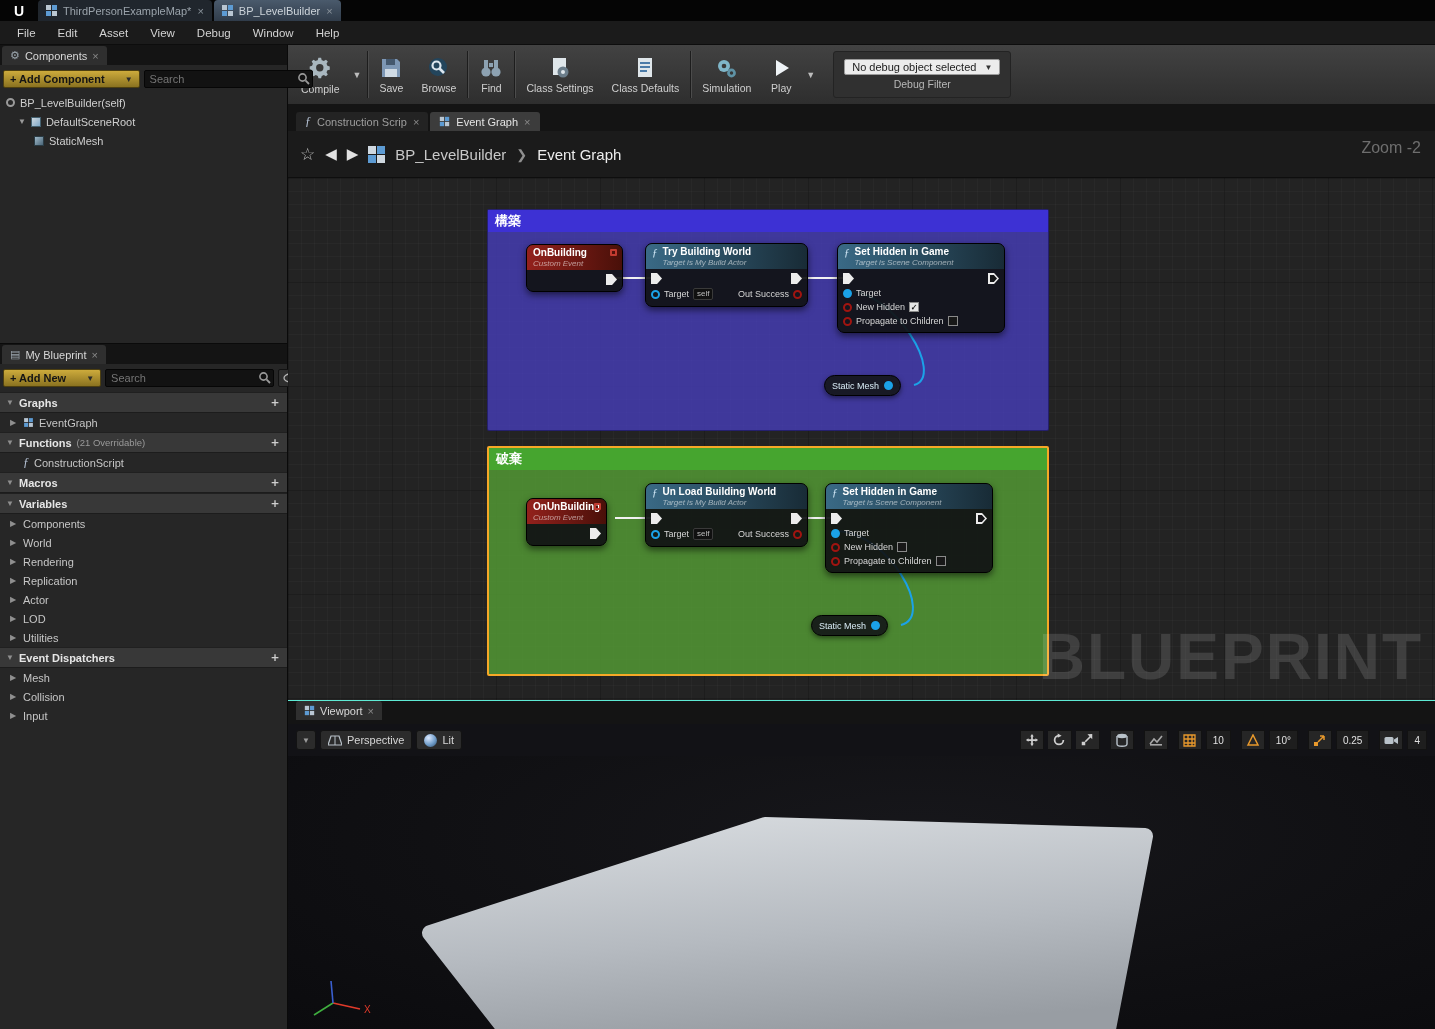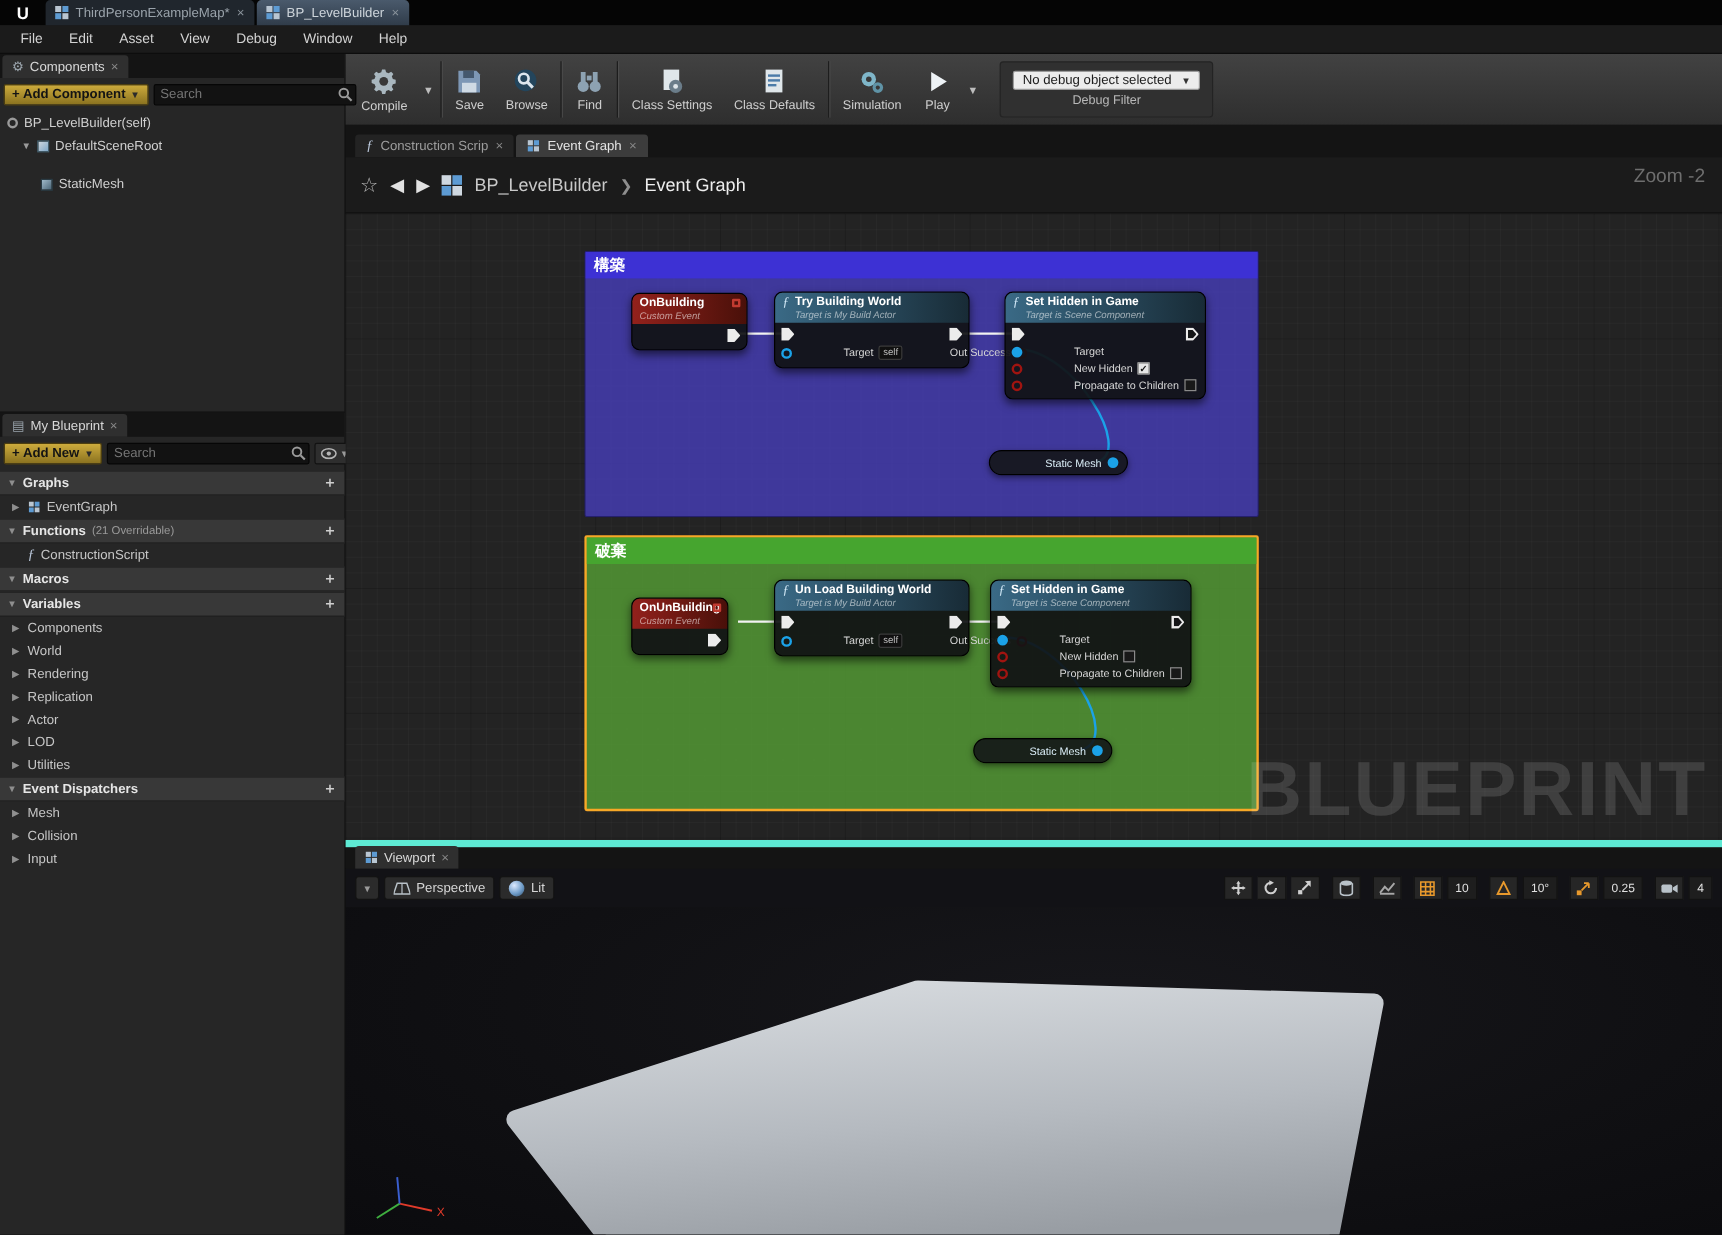--- a/index.html
+++ b/index.html
@@ -29,28 +29,28 @@
 
   
   .pstrip{height:20px;background:#141414;display:flex;align-items:flex-end;padding-left:2px;}
   .ptab{height:19px;background:#2f2f2f;border-radius:3px 3px 0 0;display:flex;align-items:center;gap:5px;padding:0 8px;color:#d8d8d8;font-size:11px;}
   .ptab .x{color:#8a8a8a;}
   .gearglyph{color:#9aa4ac;font-size:11px;}
 
   
   .components{height:299px;background:#262626;display:flex;flex-direction:column;border-bottom:1px solid #0a0a0a;}
   .ctrlrow{display:flex;gap:4px;padding:5px 6px 5px 3px;align-items:center;}
-  .goldbtn{background:linear-gradient(#cdab3c,#8a7220);border:1px solid #4d3f10;border-radius:2px;color:#141414;font-weight:bold;font-size:11px;padding:2px 6px;display:flex;align-items:center;gap:4px;white-space:nowrap;}
+  .goldbtn{background:linear-gradient(#cdab3c,#8a7220);border:1px solid #4d3f10;border-radius:2px;color:#141414;font-weight:bold;font-size:11px;padding:2px 6px;display:flex;align-items:center;gap:20px;white-space:nowrap;}
   .goldbtn .caret{font-size:8px;color:#2a2a2a;}
   .searchwrap{flex:1;position:relative;display:flex;}
   .searchwrap input{flex:1;background:#121212;border:1px solid #060606;color:#bbb;font-size:11px;padding:2px 20px 2px 5px;border-radius:2px;outline:none;height:18px;}
   .mag{position:absolute;right:3px;top:2px;}
   .treerow{display:flex;align-items:center;gap:5px;height:19px;padding-left:6px;color:#cfcfcf;font-size:11px;}
   .treerow.indent1{padding-left:18px;}
-  .treerow.indent2{padding-left:34px;margin-top:13px;}
+  .treerow.indent2{padding-left:34px;}
   .selfcircle{width:9px;height:9px;border-radius:50%;border:2px solid #9a9a9a;}
   .caretdown{font-size:8px;color:#9a9a9a;}
   .compico{width:10px;height:10px;background:linear-gradient(135deg,#cfd8df,#7fa8c8);border:1px solid #44606f;}
   .meshico{width:10px;height:10px;background:linear-gradient(135deg,#9fb9c9,#4a6577);border:1px solid #2a3b44;}
 
   
   .mybp{flex:1;background:#262626;display:flex;flex-direction:column;}
   .eyebtn{background:#2e2e2e;border:1px solid #121212;border-radius:2px;height:18px;display:flex;align-items:center;gap:2px;padding:0 4px;}
   .sect{height:21px;background:#383838;border-top:1px solid #202020;border-bottom:1px solid #1c1c1c;display:flex;align-items:center;gap:5px;padding:0 6px;color:#e6e6e6;font-weight:bold;font-size:11px;}
   .sect .hint{font-weight:normal;color:#9a9a9a;font-size:9.5px;}
@@ -110,36 +110,36 @@
   .nhdr{border-radius:6px 6px 0 0;padding:2px 6px;display:flex;align-items:flex-start;gap:5px;position:relative;}
   .nhdr.ev{background:linear-gradient(90deg,#93211c,#491009);}
   .nhdr.fn{background:linear-gradient(90deg,#3a6a86,#182b36);}
   .ntitle{color:#fff;font-weight:bold;font-size:10px;line-height:12px;white-space:nowrap;}
   .nsub{color:rgba(255,255,255,0.55);font-style:italic;font-size:8px;line-height:9px;white-space:nowrap;}
   .fico{color:#cfe6f5;font-style:italic;font-family:"Liberation Serif",serif;font-size:11px;line-height:12px;}
   .delegate{position:absolute;right:5px;top:4px;width:7px;height:7px;border:2px solid #c23b30;border-radius:1px;}
   .nbody{padding:2px 0 4px 0;}
   .prow{display:flex;align-items:center;justify-content:space-between;padding:2px 5px;min-height:14px;}
   .pl,.pr{display:flex;align-items:center;gap:4px;}
-  .plabel{color:#d6d6d6;font-size:9px;white-space:nowrap;margin-left:39px;}
+  .plabel{color:#d6d6d6;font-size:9px;white-space:nowrap;}
   .pin-exec{width:11px;height:11px;background:#ececec;clip-path:polygon(0 0,55% 0,100% 50%,55% 100%,0 100%);position:relative;flex:none;}
   .pin-exec.hollow::after{content:"";position:absolute;inset:2px;background:#141517;clip-path:polygon(0 0,55% 0,100% 50%,55% 100%,0 100%);}
   .pin-circle{width:9px;height:9px;border-radius:50%;flex:none;}
   .pin-circle.blue{border:2px solid #1ba2e8;}
   .pin-circle.blue.filled{background:#1ba2e8;}
   .pin-circle.red{border:2px solid #a01410;}
   .selfbox{background:#101010;border:1px solid #3a3a3a;border-radius:2px;color:#bdbdbd;font-size:8px;padding:0 3px;line-height:10px;}
   .cbox{width:10px;height:10px;border:1px solid #8a8a8a;background:#181818;flex:none;display:flex;align-items:center;justify-content:center;}
   .cbox.checked{background:#e6e6e6;color:#161616;font-size:8px;font-weight:bold;}
   .bp-pill{position:absolute;height:21px;border-radius:11px;background:rgba(20,22,24,0.9);border:1px solid #000;display:flex;align-items:center;gap:5px;padding:0 7px;box-shadow:0 2px 5px rgba(0,0,0,0.5);}
   .bp-pill .plabel{color:#d9ecf6;}
   .wires{position:absolute;inset:0;pointer-events:none;}
 
   
-  .vpstrip{height:24px;background:#141414;display:flex;align-items:flex-end;padding-left:8px;border-top:6px solid #5eead4;}
+  .vpstrip{height:24px;background:#141414;display:flex;align-items:flex-start;padding-left:8px;border-top:1px solid #5eead4;}
   .vptoolbar{height:32px;background:#121216;display:flex;align-items:center;padding:0 8px;gap:4px;}
   .vbtn{background:#2b2b2b;border:1px solid #131313;border-radius:3px;height:20px;display:flex;align-items:center;gap:5px;padding:0 7px;color:#d6d6d6;font-size:11px;}
   .vbtn.small{padding:0 5px;}
   .vspacer{flex:1;}
   .icobtn{width:24px;height:20px;background:#262626;border:1px solid #121212;display:flex;align-items:center;justify-content:center;}
   .icobtn.joined{border-left:none;}
   .valbox{height:20px;background:#1e1e1e;border:1px solid #121212;color:#e0e0e0;font-size:10px;display:flex;align-items:center;padding:0 6px;}
   .vp3d{flex:1;position:relative;background:radial-gradient(ellipse at 55% 30%,#17171b 0%,#101013 55%,#0b0b0e 100%);overflow:hidden;}
   .litball{width:13px;height:13px;border-radius:50%;background:radial-gradient(circle at 35% 30%,#dce9ff,#6f9cc8 55%,#2d4a66);}
 </style>

